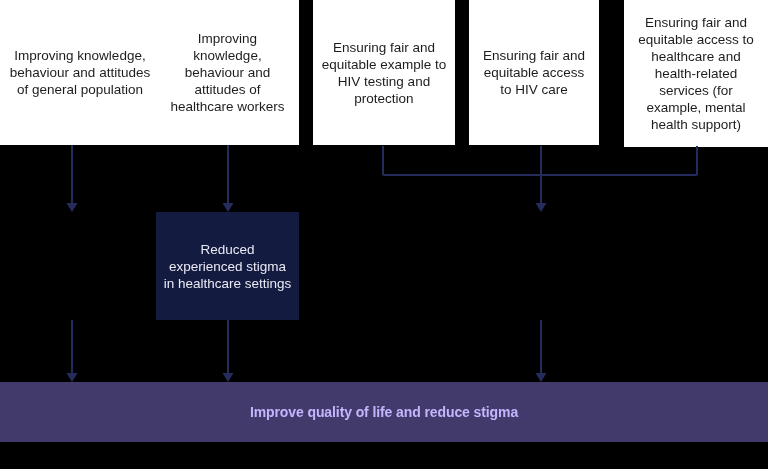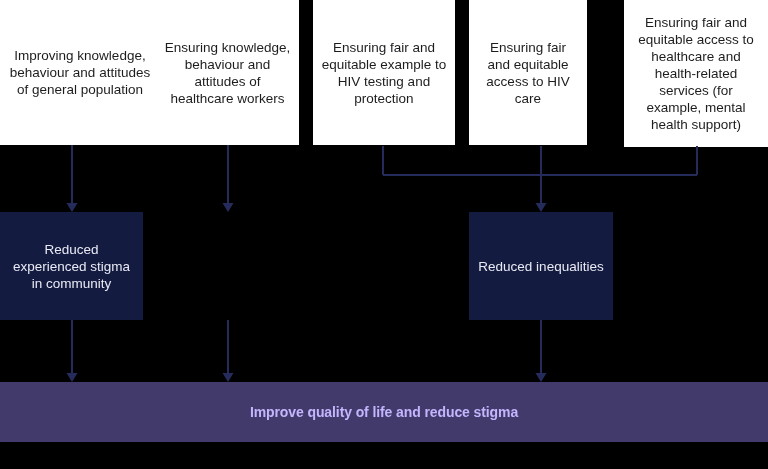--- a/index.html
+++ b/index.html
@@ -88,37 +88,34 @@
 </style>
 </head>
 <body>
 
 <div id="diagram">
 
   <div class="top-box" id="top-box-0" style="left: 0px; top: 0px; width: 160px; height: 145px;">
     <span class="label">Improving knowledge, behaviour and attitudes of general population</span>
   </div>
   <div class="top-box" id="top-box-1" style="left: 156px; top: 0px; width: 143px; height: 145px;">
-    <span class="label">Ensuring knowledge, behaviour and attitudes of healthcare workers</span>
+    <span class="label">Improving knowledge, behaviour and attitudes of healthcare workers</span>
   </div>
   <div class="top-box" id="top-box-2" style="left: 313px; top: 0px; width: 142px; height: 145px;">
     <span class="label">Ensuring fair and equitable example to HIV testing and protection</span>
   </div>
-  <div class="top-box" id="top-box-3" style="left: 469px; top: 0px; width: 118px; height: 145px;">
+  <div class="top-box" id="top-box-3" style="left: 469px; top: 0px; width: 130px; height: 145px;">
     <span class="label">Ensuring fair and equitable access to HIV care</span>
   </div>
   <div class="top-box" id="top-box-4" style="left: 624px; top: 0px; width: 144px; height: 147px;">
     <span class="label">Ensuring fair and equitable access to healthcare and health-related services (for example, mental health support)</span>
   </div>
 
-  <div class="mid-box" id="mid-box-0" style="left: 0px; top: 212px; width: 143px; height: 108px;">
-    <span class="label">Reduced experienced stigma in community</span>
-  </div>
-  <div class="mid-box" id="mid-box-2" style="left: 469px; top: 212px; width: 144px; height: 108px;">
-    <span class="label">Reduced inequalities</span>
+  <div class="mid-box" id="mid-box-1" style="left: 156px; top: 212px; width: 143px; height: 108px;">
+    <span class="label">Reduced experienced stigma in healthcare settings</span>
   </div>
 
   <svg class="connector-layer" id="connectors" viewBox="0 0 768 469" xmlns="http://www.w3.org/2000/svg">
       <line x1="72" y1="145" x2="72" y2="204" stroke="#252c5c" stroke-width="2"></line>
       <polygon points="66.5,203 77.5,203 72,212" fill="#252c5c"></polygon>
       <line x1="228" y1="145" x2="228" y2="204" stroke="#252c5c" stroke-width="2"></line>
       <polygon points="222.5,203 233.5,203 228,212" fill="#252c5c"></polygon>
       <line x1="383" y1="146" x2="383" y2="175" stroke="#252c5c" stroke-width="2"></line>
       <line x1="541" y1="146" x2="541" y2="175" stroke="#252c5c" stroke-width="2"></line>
       <line x1="697" y1="146" x2="697" y2="175" stroke="#252c5c" stroke-width="2"></line>

